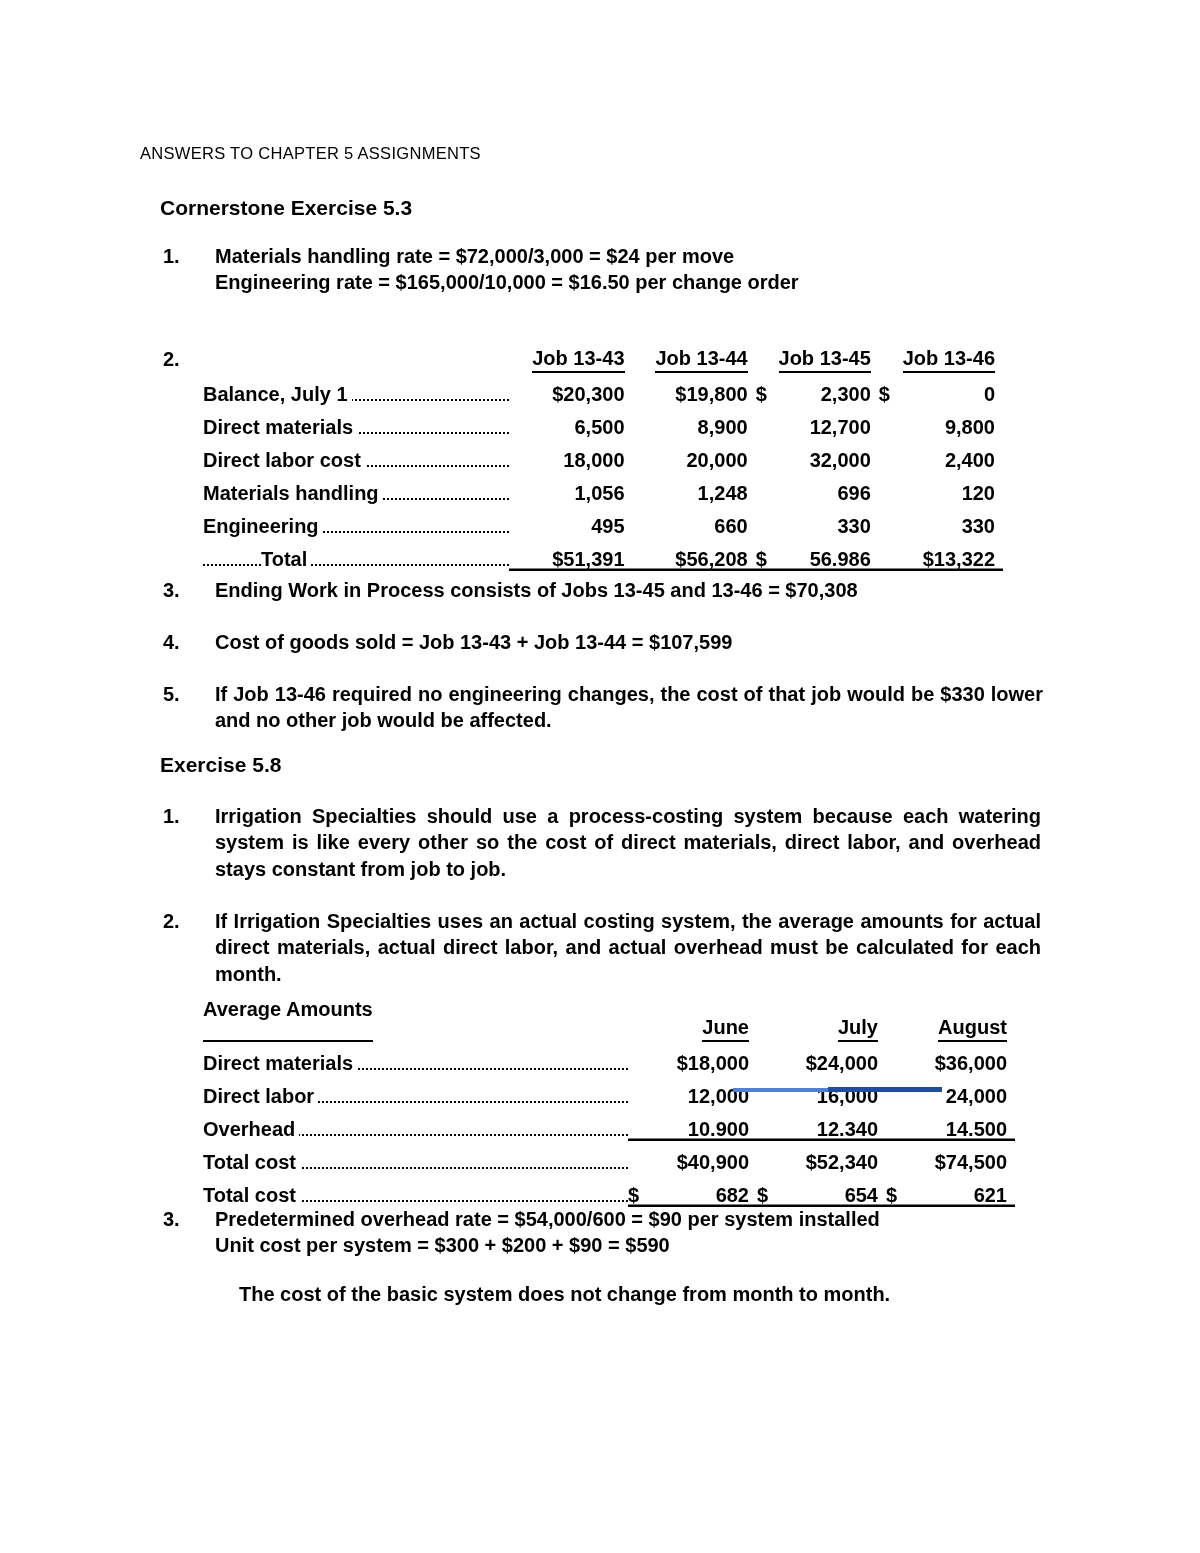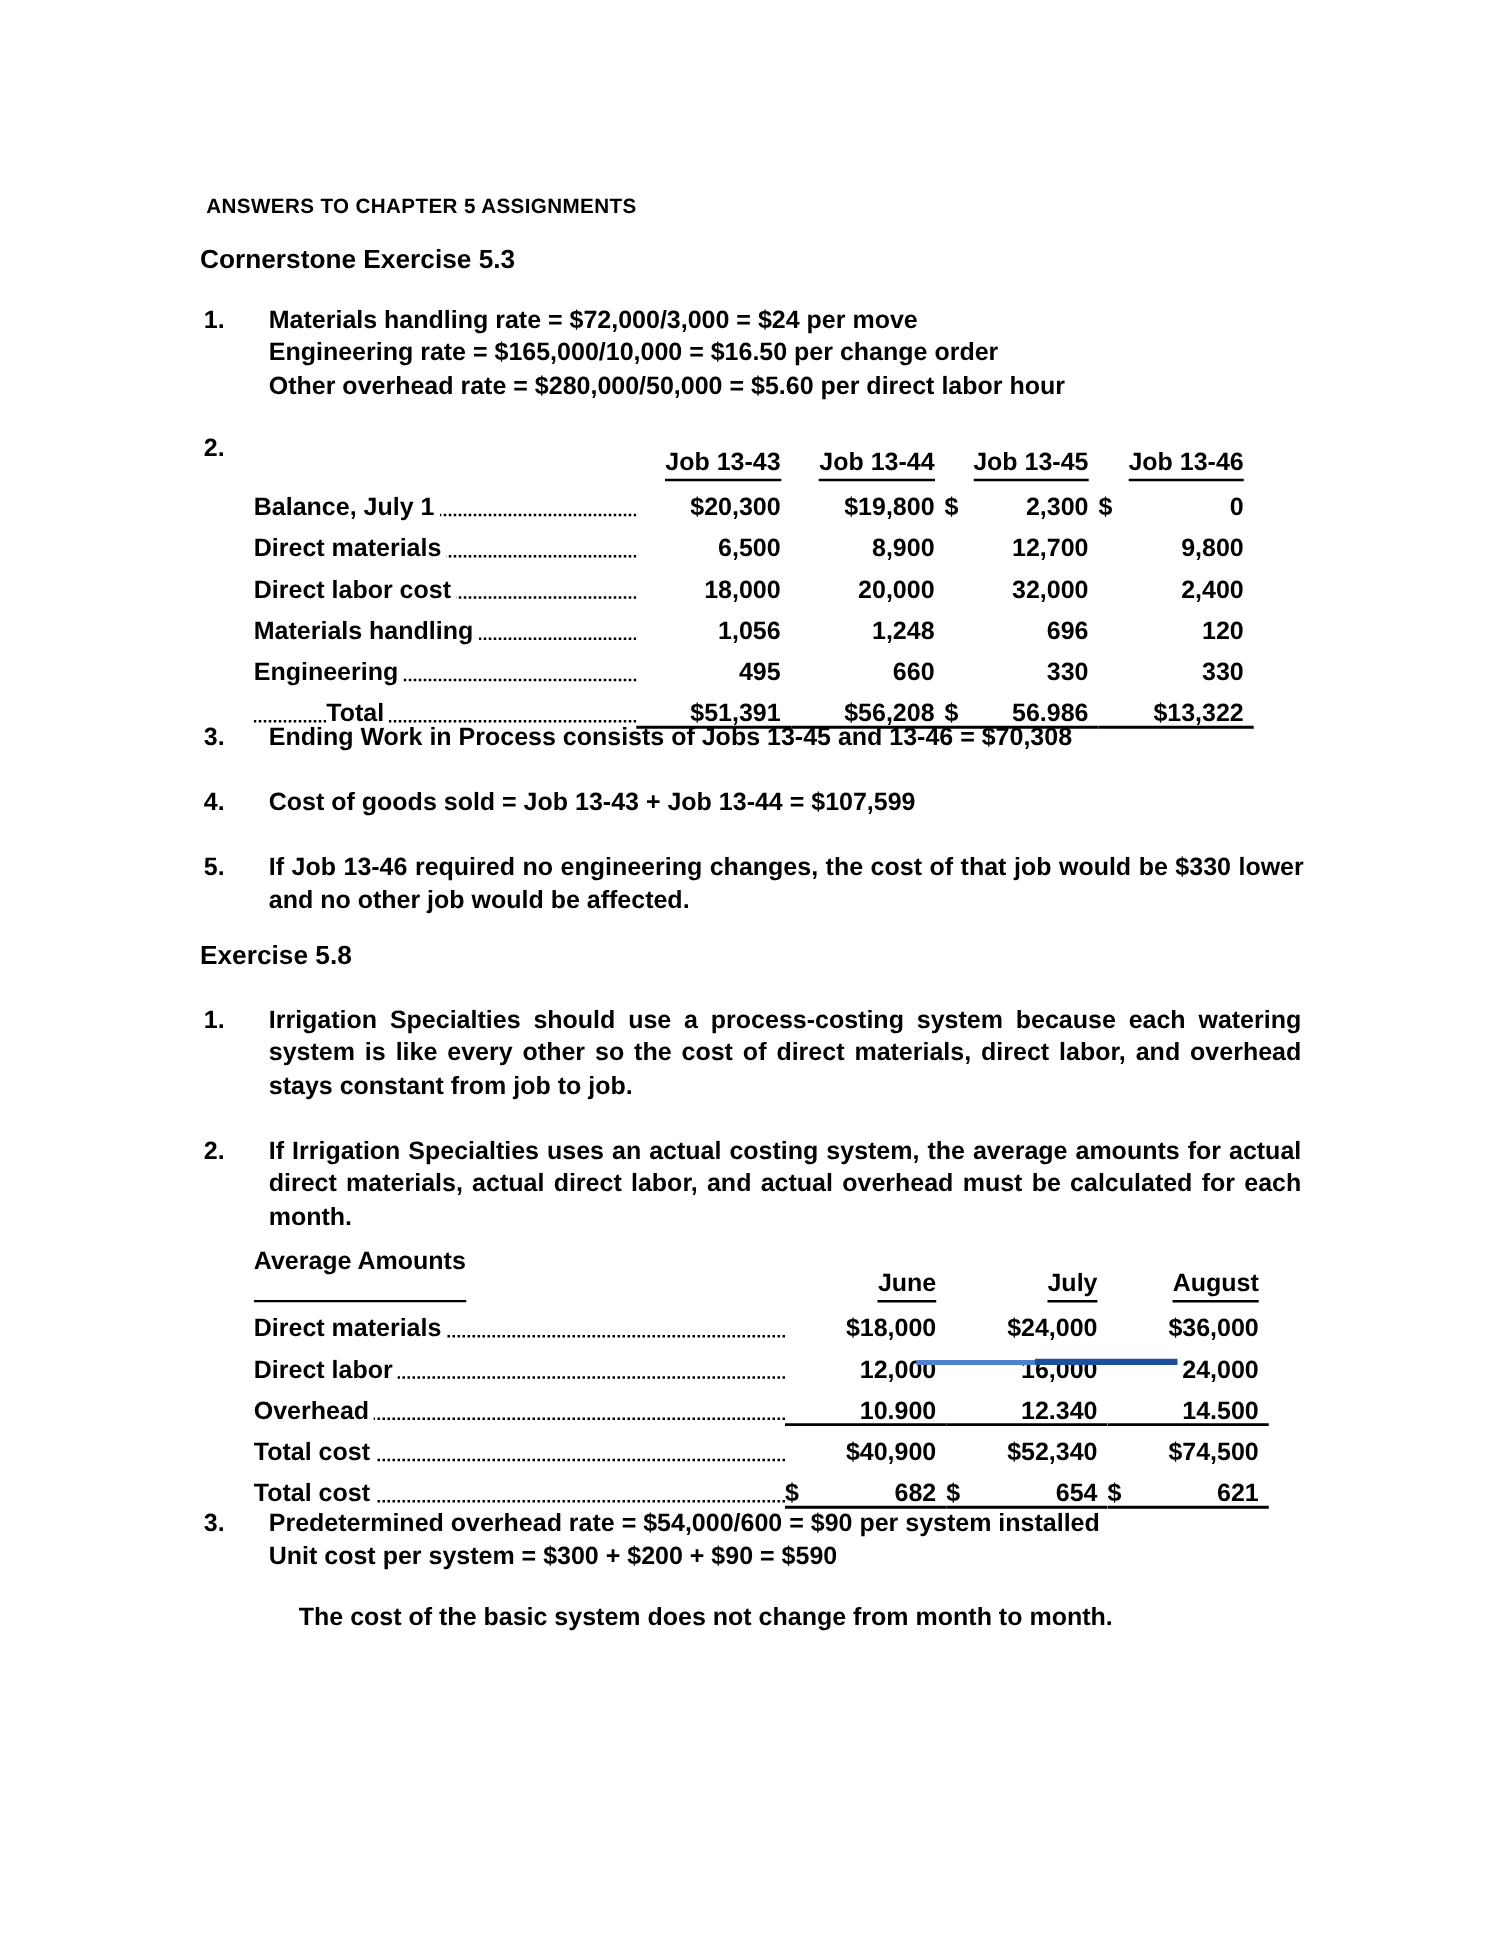--- a/index.html
+++ b/index.html
@@ -22,26 +22,25 @@
     left: 0; top: 0;
     width: 1200px;
     height: 1553px;
     background: #ffffff;
   }
 
   
   .running-head {
     position: absolute;
     left: 140px;
-    top: 156px;
+    top: 144px;
     font-size: 16.5px;
     letter-spacing: 0.3px;
-    font-weight: 700;
+    font-weight: 400;
     white-space: nowrap;
-    margin-left: 25px;
   }
 
   
   .section-heading {
     position: absolute;
     font-size: 21px;
     font-weight: bold;
     white-space: nowrap;
   }
   #heading-cornerstone { left: 160px; top: 196px; }
@@ -147,21 +146,21 @@
   .ledger .colhead .u {
     display: inline-block;
     border-bottom: 2.5px solid #000;
     padding-bottom: 1px;
   }
   .rule-bottom { box-shadow: inset 0 -2.5px 0 0 #000; }
 
   .ledger tr.tall td { height: 33px; }
 
   
-  #table-jobs { left: 203px; top: 352px; width: 800px; }
+  #table-jobs { left: 203px; top: 340px; width: 800px; }
   #table-jobs .c-lbl { width: 306px; }
   #table-jobs .c-v   { width: 123px; }
   #table-jobs .c-v2  { width: 124px; }
   #table-jobs td.val { padding-right: 8px; }
   #table-jobs td.colhead { padding-right: 8px; }
   #table-jobs .totlbl { padding-left: 58px; }
 
   
   #table-avg { left: 203px; top: 998px; width: 812px; }
   #table-avg .c-lbl { width: 425px; }
@@ -199,21 +198,20 @@
 
   <div class="running-head">ANSWERS TO CHAPTER 5 ASSIGNMENTS</div>
 
   <div class="section-heading" id="heading-cornerstone">Cornerstone Exercise 5.3</div>
 
   <div class="item" id="item-1">
     <span class="num">1.</span>
     <span class="body">
       <span class="line">Materials handling rate = $72,000/3,000 = $24 per move</span>
       <span class="line">Engineering rate = $165,000/10,000 = $16.50 per change order</span>
-      <span class="line">Other overhead rate = $280,000/50,000 = $5.60 per direct labor hour</span>
     </span>
   </div>
 
   <div class="item" id="item-2">
     <span class="num">2.</span>
   </div>
 
   <table class="ledger" id="table-jobs">
     <colgroup>
       <col class="c-lbl">

